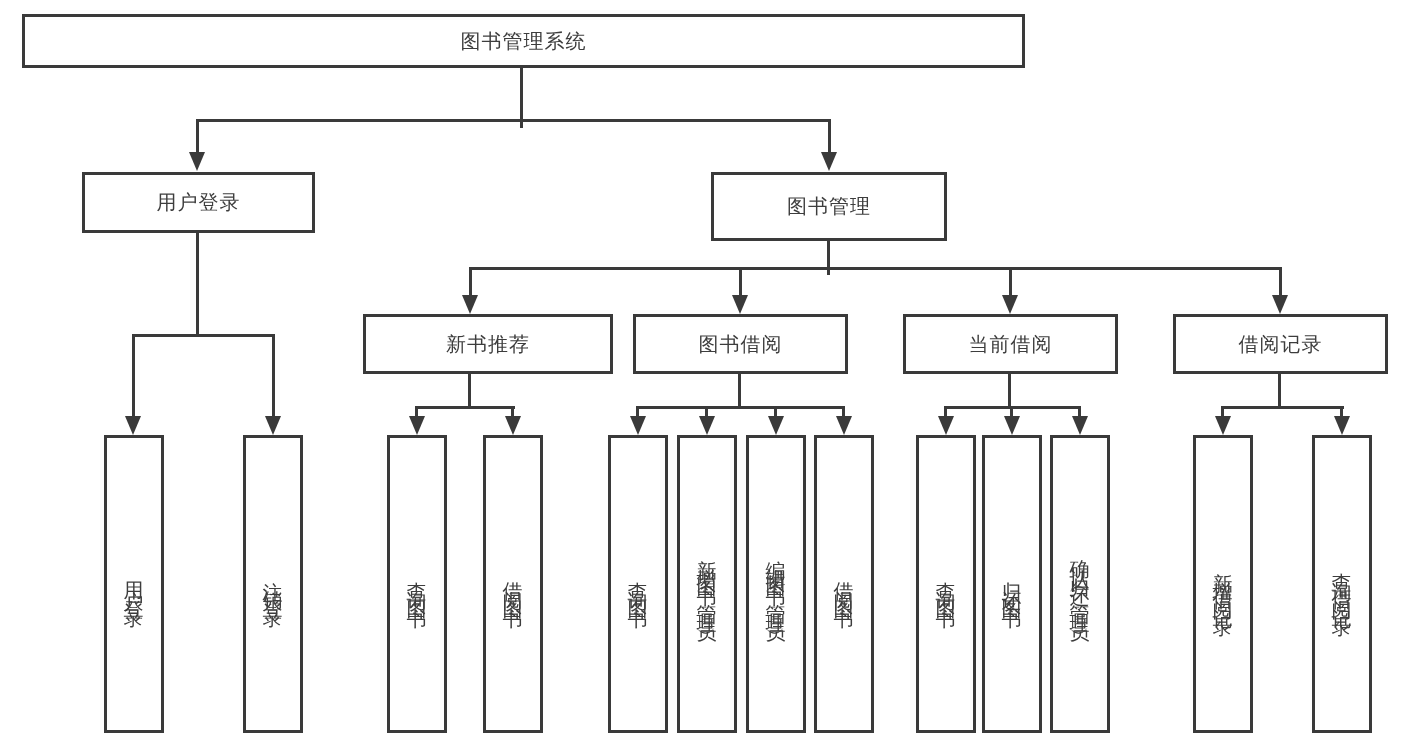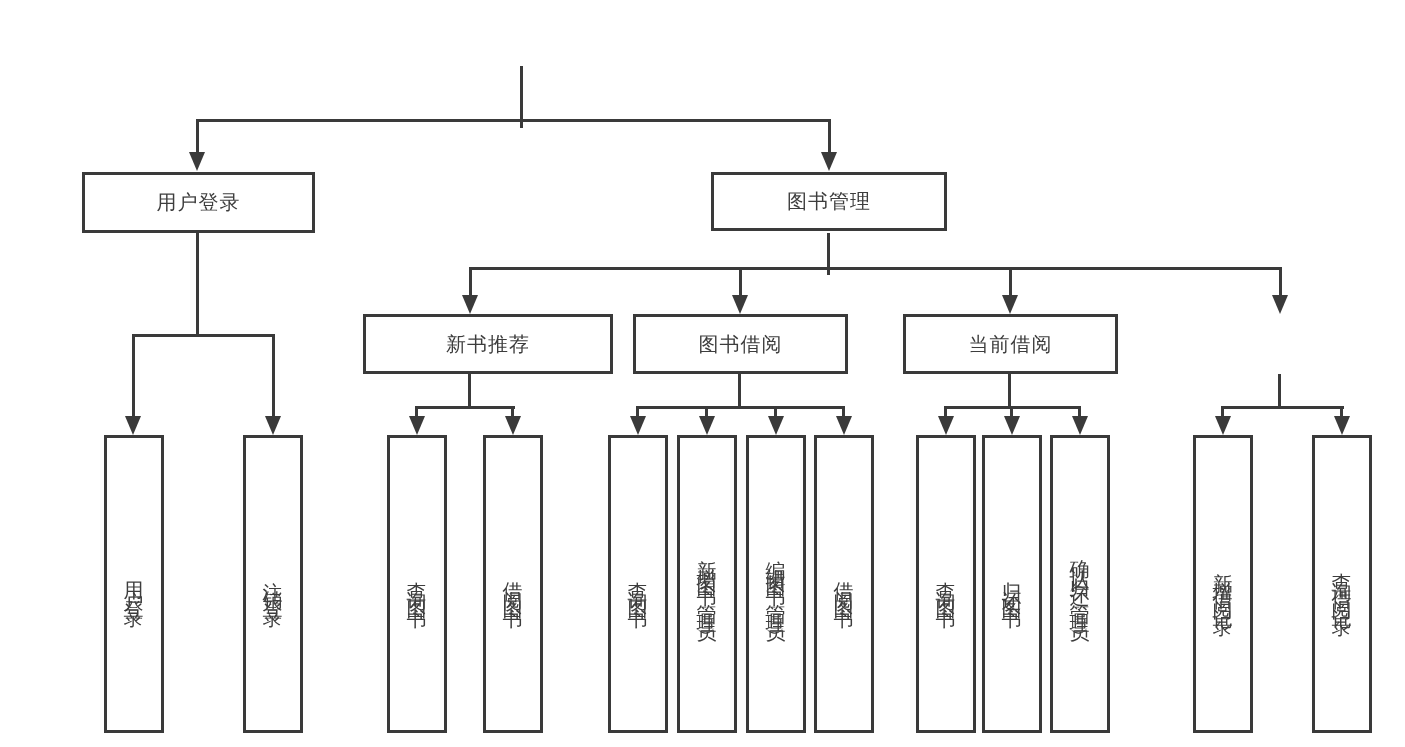--- a/index.html
+++ b/index.html
@@ -32,41 +32,47 @@
   .watermark{
     position:absolute;left:1176px;top:719px;font-size:19px;color:#c9c9c9;
     letter-spacing:0.5px;z-index:3;white-space:nowrap;
   }
 </style>
 </head>
 <body>
 
 <div class="canvas">
 
+  <div class="box" style="left:22px;top:14px;width:1003px;height:54px">
+    <span>图书管理系统</span>
+  </div>
 
   <div class="box" style="left:82px;top:172px;width:233px;height:61px">
     <span>用户登录</span>
   </div>
 
-  <div class="box" style="left:711px;top:172px;width:236px;height:59px">
+  <div class="box" style="left:711px;top:172px;width:236px;height:69px">
     <span>图书管理</span>
   </div>
 
   <div class="box" style="left:363px;top:314px;width:250px;height:60px">
     <span>新书推荐</span>
   </div>
 
   <div class="box" style="left:633px;top:314px;width:215px;height:60px">
     <span>图书借阅</span>
   </div>
 
   <div class="box" style="left:903px;top:314px;width:215px;height:60px">
     <span>当前借阅</span>
   </div>
 
+  <div class="box" style="left:1173px;top:314px;width:215px;height:60px">
+    <span>借阅记录</span>
+  </div>
 
   <div class="leaf" style="left:104px">
     <span class="vtext">用户登录</span>
   </div>
   <div class="leaf" style="left:243px">
     <span class="vtext">注销登录</span>
   </div>
 
   <div class="leaf" style="left:387px">
     <span class="vtext">查询图书</span>

